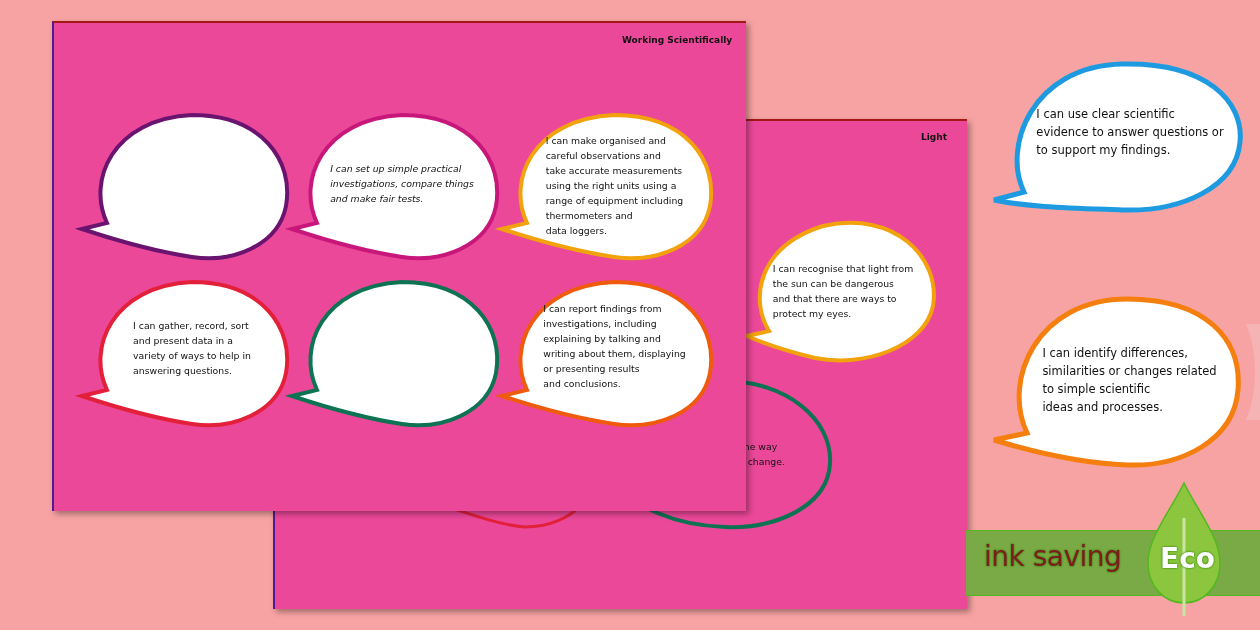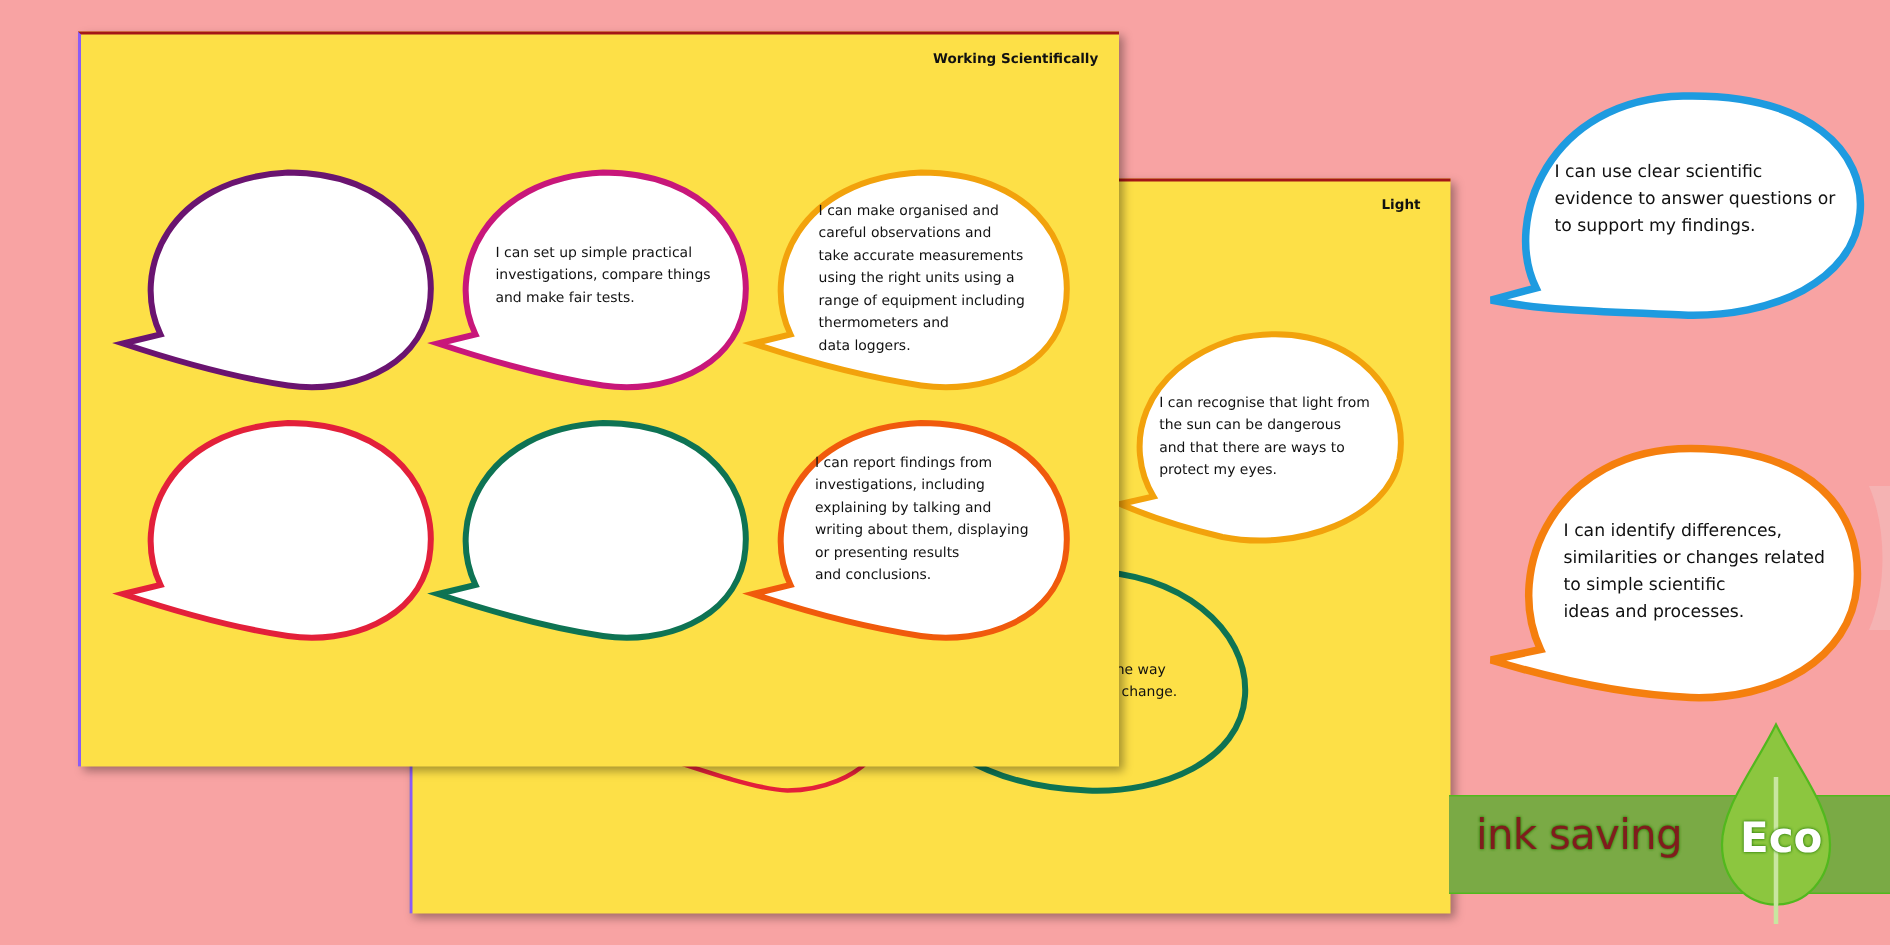--- a/index.html
+++ b/index.html
@@ -2,22 +2,22 @@
 <html><head>
 <meta charset="utf-8">
 <style>
   html, body { margin:0; padding:0; }
   body {
     width:1260px; height:630px; overflow:hidden; position:relative;
     background:#f8a3a3;
     font-family:"DejaVu Sans", sans-serif;
   }
   .sheet {
-    position:absolute; background:#fde047;
-    border-left:2px solid #8b5cf6; border-top:2px solid #a31717;
+    position:absolute; background:#ec4899;
+    border-left:2px solid #4c1d95; border-top:2px solid #a31717;
     box-shadow: 3px 3px 6px rgba(0,0,0,0.35);
   }
   .sheet-title {
     position:absolute; font-weight:bold; font-size:9px; color:#111;
     font-family:"DejaVu Sans", sans-serif;
   }
   .bubble { position:absolute; }
   .bubble svg { position:absolute; left:0; top:0; overflow:visible; }
   .bubble-text {
     position:absolute; color:#111;
@@ -73,21 +73,21 @@
 
 <div class="sheet" style="left:52px; top:21px; width:692px; height:488px;">
   <div class="sheet-title" style="left:568px; top:12px;">Working Scientifically</div>
 
   <div class="bubble" style="left:28px; top:88px; width:210px; height:150px;">
     <svg width="210" height="150">
       <path d="M 0 118 L 25 112 C 5 70 30 8 110 4 C 180 4 212 50 204 95 C 196 135 150 152 110 146 C 70 140 30 128 0 118 Z" fill="#fff" stroke="#6a1470" stroke-width="4"></path>
     </svg>
   </div>
 
-  <div class="bubble" style="left:238px; top:88px; width:210px; height:150px;">
+  <div class="bubble" style="left:238px; top:88px; width:210px; height:150px;font-style:italic;">
     <svg width="210" height="150">
       <path d="M 0 118 L 25 112 C 5 70 30 8 110 4 C 180 4 212 50 204 95 C 196 135 150 152 110 146 C 70 140 30 128 0 118 Z" fill="#fff" stroke="#c8177a" stroke-width="4"></path>
     </svg>
     <div class="bubble-text" style="left:20px; top:25px; width:180px; height:95px;">I can set up simple practical
 investigations, compare things
 and make fair tests.</div>
   </div>
 
   <div class="bubble" style="left:448px; top:88px; width:215px; height:150px;">
     <svg width="215" height="150">
@@ -99,20 +99,24 @@
 using the right units using a
 range of equipment including
 thermometers and
 data loggers.</div>
   </div>
 
   <div class="bubble" style="left:28px; top:255px; width:210px; height:150px;">
     <svg width="210" height="150">
       <path d="M 0 118 L 25 112 C 5 70 30 8 110 4 C 180 4 212 50 204 95 C 196 135 150 152 110 146 C 70 140 30 128 0 118 Z" fill="#fff" stroke="#e3203a" stroke-width="4"></path>
     </svg>
+    <div class="bubble-text" style="left:20px; top:22px; width:180px; height:95px;">I can gather, record, sort
+and present data in a
+variety of ways to help in
+answering questions.</div>
   </div>
 
   <div class="bubble" style="left:238px; top:255px; width:210px; height:150px;">
     <svg width="210" height="150">
       <path d="M 0 118 L 25 112 C 5 70 30 8 110 4 C 180 4 212 50 204 95 C 196 135 150 152 110 146 C 70 140 30 128 0 118 Z" fill="#fff" stroke="#0e7353" stroke-width="4"></path>
     </svg>
   </div>
 
   <div class="bubble" style="left:448px; top:255px; width:215px; height:150px;">
     <svg width="215" height="150">

